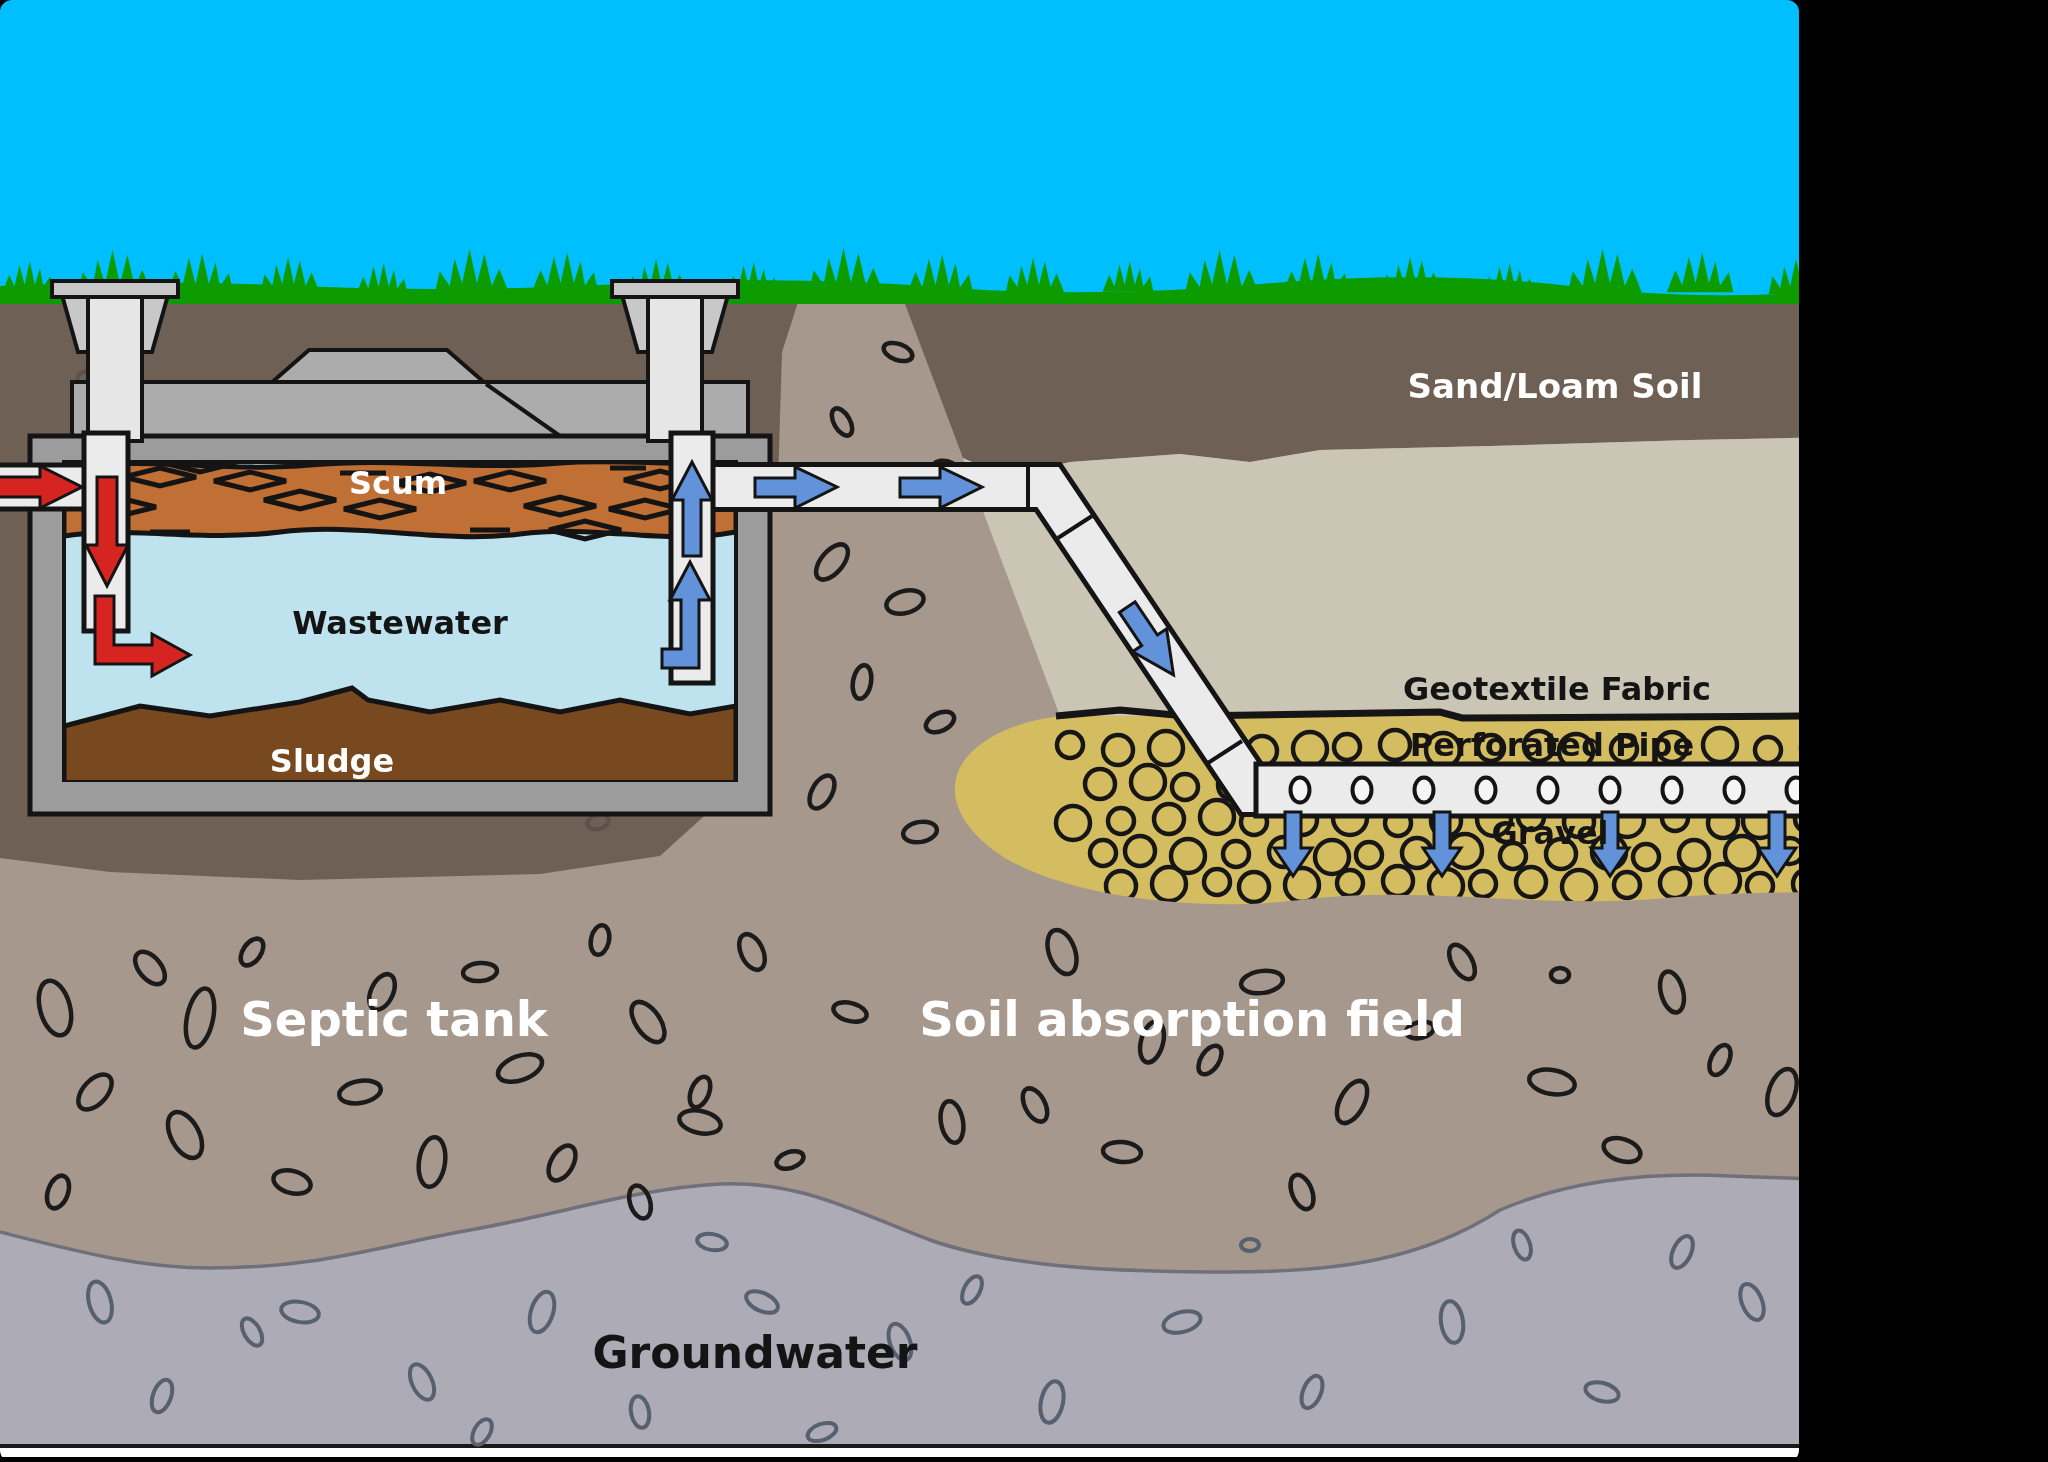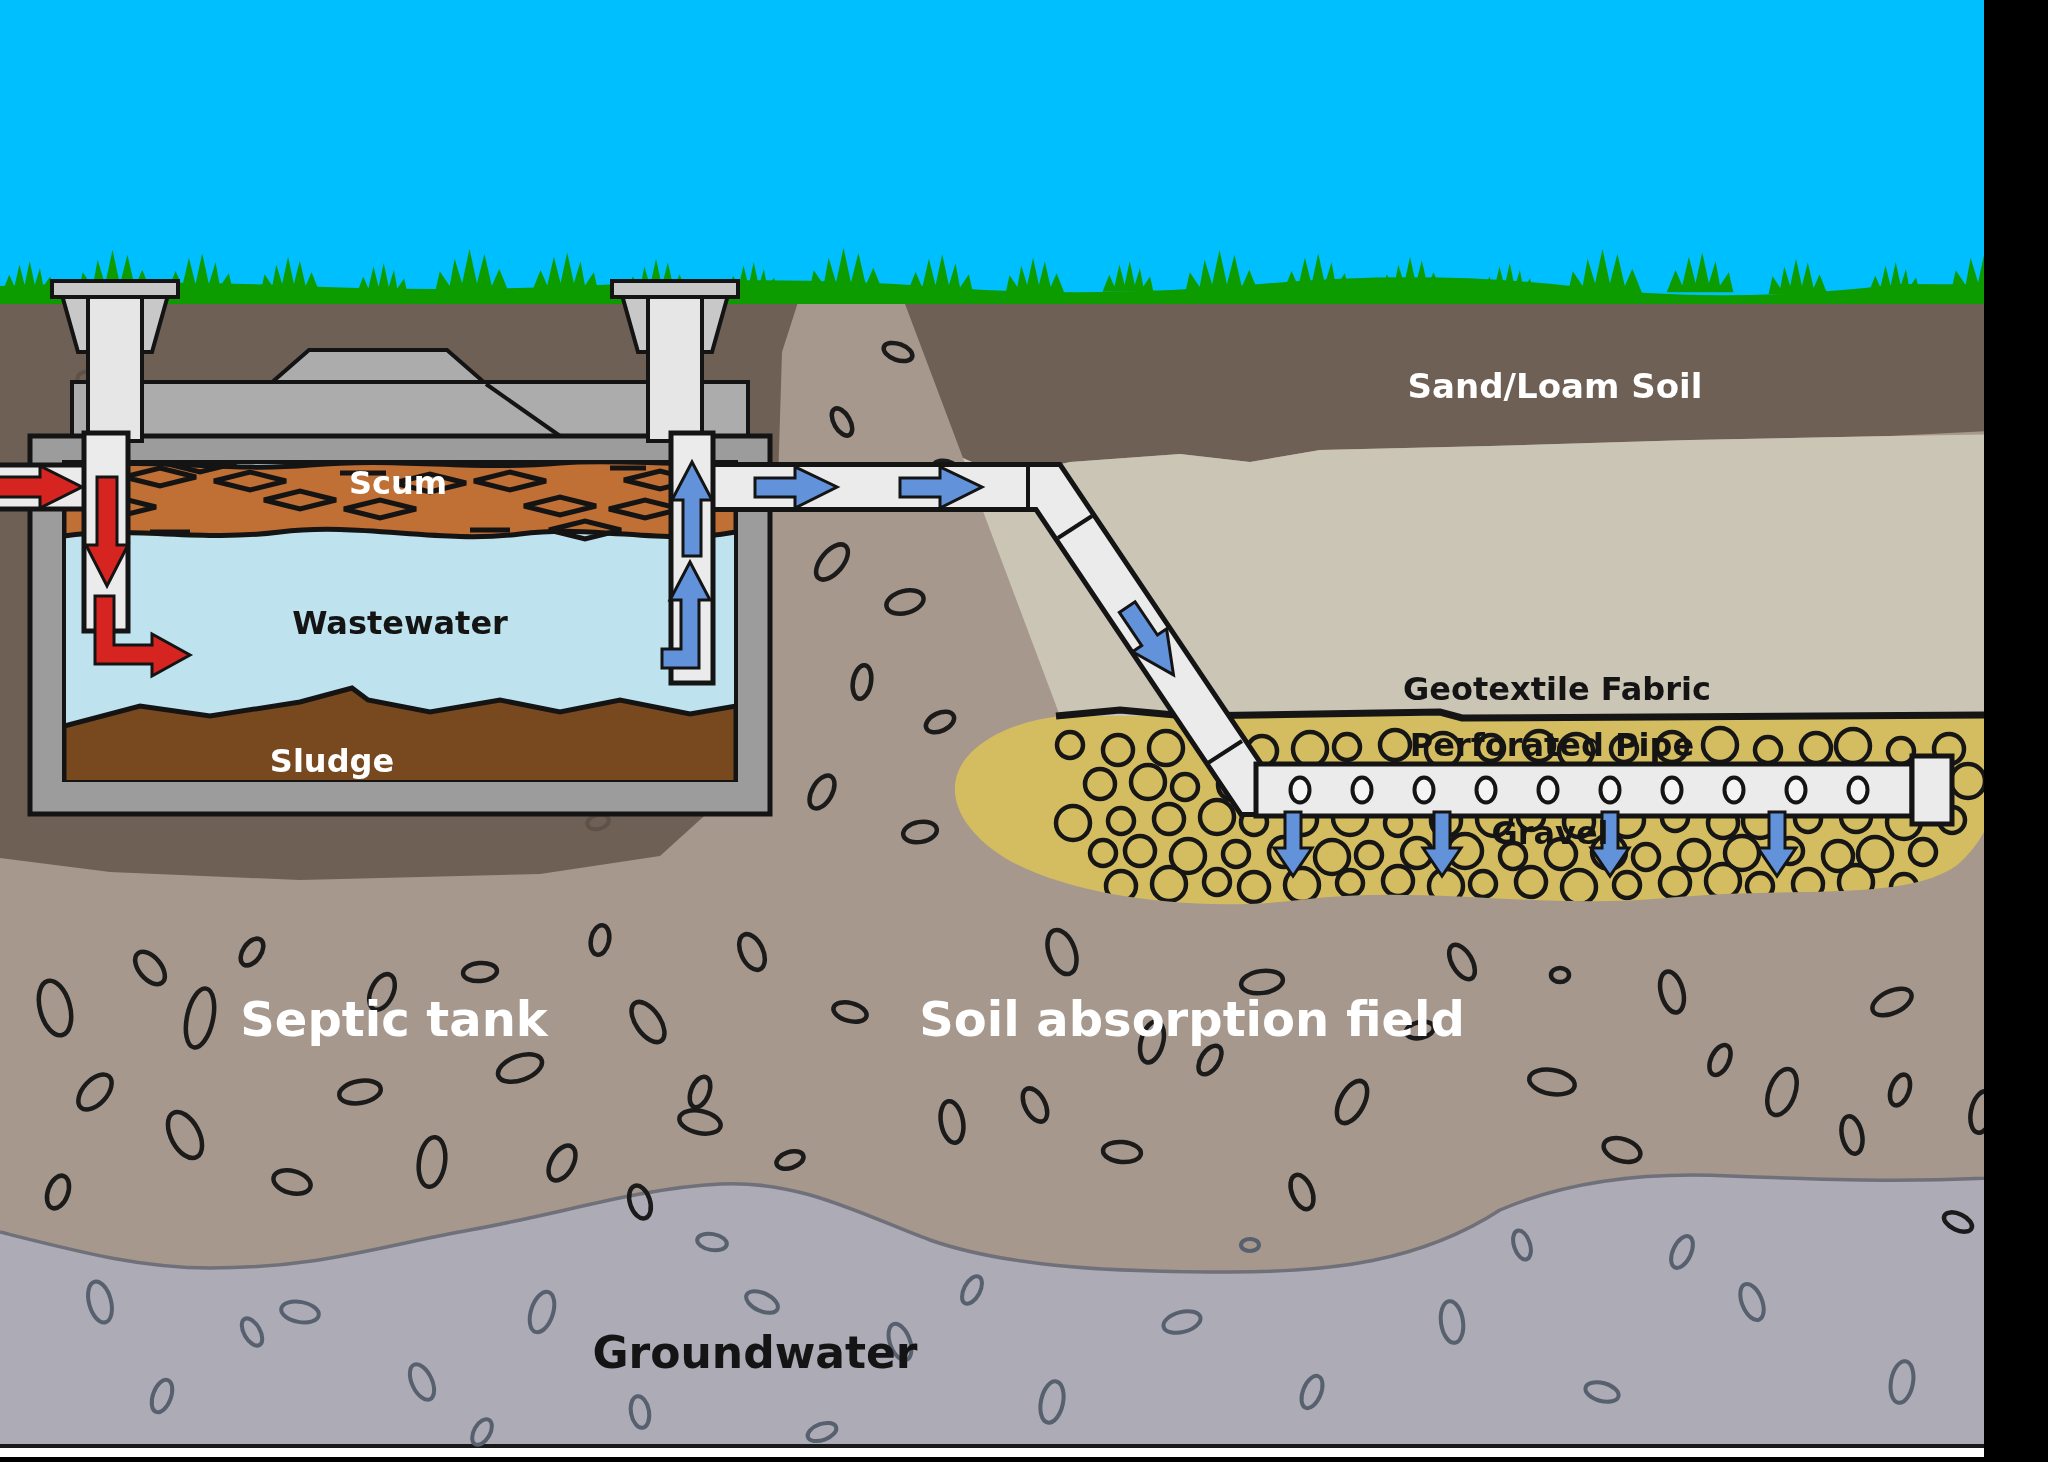--- a/index.html
+++ b/index.html
@@ -1,16 +1,16 @@
 <!DOCTYPE html>
 <html style="--c-sky: #00BFFF; --c-grass: #0C9C00; --c-soil: #A6988C; --c-dark_soil: #6E6054; --c-sand_loam: #CBC5B6; --c-gravel_bed: #D4BD60; --c-groundwater: #ADABB5; --c-tank_wall: #9C9C9C; --c-tank_lid: #ACACAC; --c-riser: #E6E6E6; --c-riser_cap: #C8C8C8; --c-pipe: #EBEBEB; --c-wastewater: #BFE3EE; --c-scum: #C06F35; --c-sludge: #78481F; --c-arrow_red: #D62421; --c-arrow_blue: #6292DA; --c-outline: #141414; --c-water_pebble: #56606E; --c-water_line: #70707A;"><head>
 <meta charset="utf-8">
 <style>
   html,body{margin:0;padding:0;background:#000;}
-  .stage{width:1984px;height:1462px;overflow:hidden;position:relative;}
+  .stage{width:1799px;height:1462px;overflow:hidden;position:relative;border-radius:12px;}
   svg{display:block;width:2048px;height:1462px;}
   
   .f-sky{fill:var(--c-sky)} .f-grass{fill:var(--c-grass)} .f-soil{fill:var(--c-soil)}
   .f-dark{fill:var(--c-dark_soil)} .f-sand{fill:var(--c-sand_loam)} .f-gravel{fill:var(--c-gravel_bed)}
   .f-gw{fill:var(--c-groundwater)} .f-wall{fill:var(--c-tank_wall)} .f-lid{fill:var(--c-tank_lid)}
   .f-riser{fill:var(--c-riser)} .f-riser2{fill:var(--c-riser_cap)} .f-pipe{fill:var(--c-pipe)}
   .f-ww{fill:var(--c-wastewater)} .f-scum{fill:var(--c-scum)} .f-sludge{fill:var(--c-sludge)}
   .f-red{fill:var(--c-arrow_red)} .f-blue{fill:var(--c-arrow_blue)}
   .o3{stroke:var(--c-outline);stroke-width:3}
   .o4{stroke:var(--c-outline);stroke-width:4}

